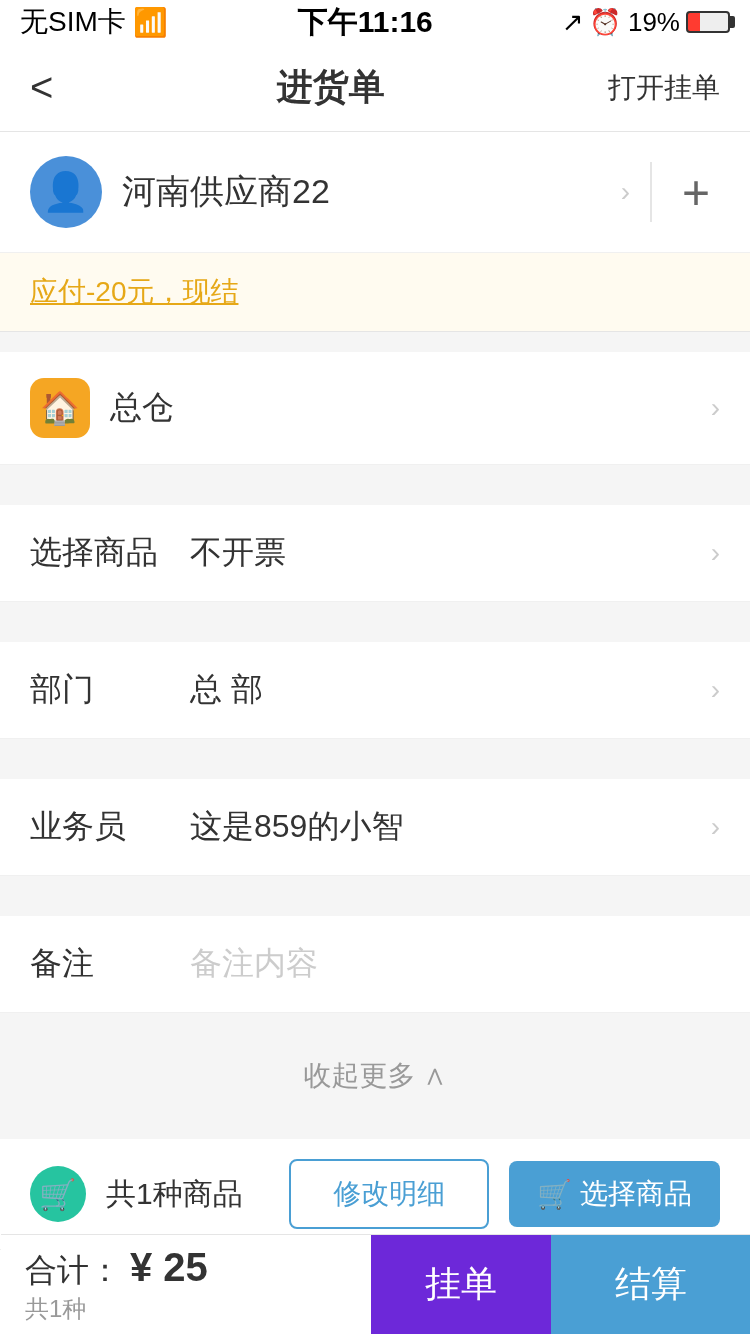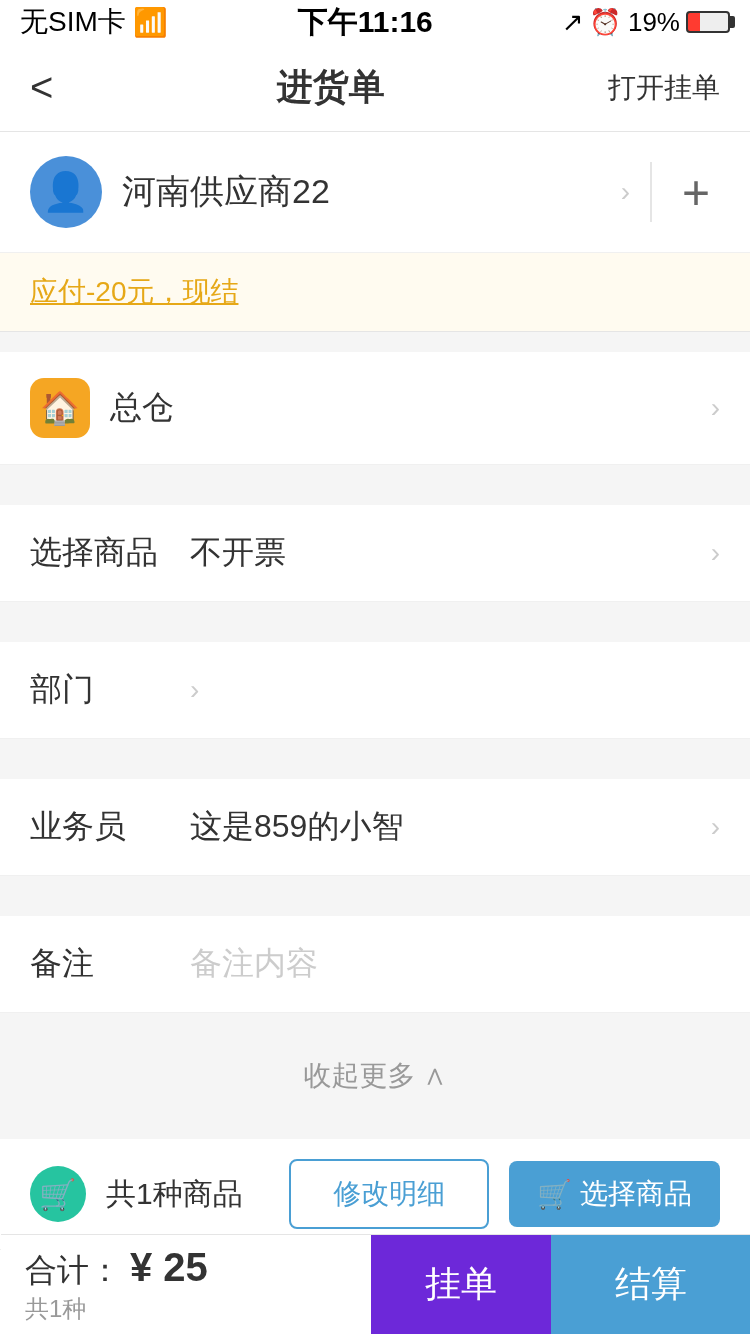--- a/index.html
+++ b/index.html
@@ -390,20 +390,21 @@
       <span class="list-row-value">不开票</span>
       <span class="chevron-right">›</span>
     </div>
   </div>
 
   <div class="spacer"></div>
 
   <div class="card">
     <div class="list-row">
       <span class="list-row-label">部门</span>
+      <span class="list-row-value">总 部</span>
       <span class="chevron-right">›</span>
     </div>
   </div>
 
   <div class="spacer"></div>
 
   <div class="card">
     <div class="list-row">
       <span class="list-row-label">业务员</span>
       <span class="list-row-value">这是859的小智</span>

